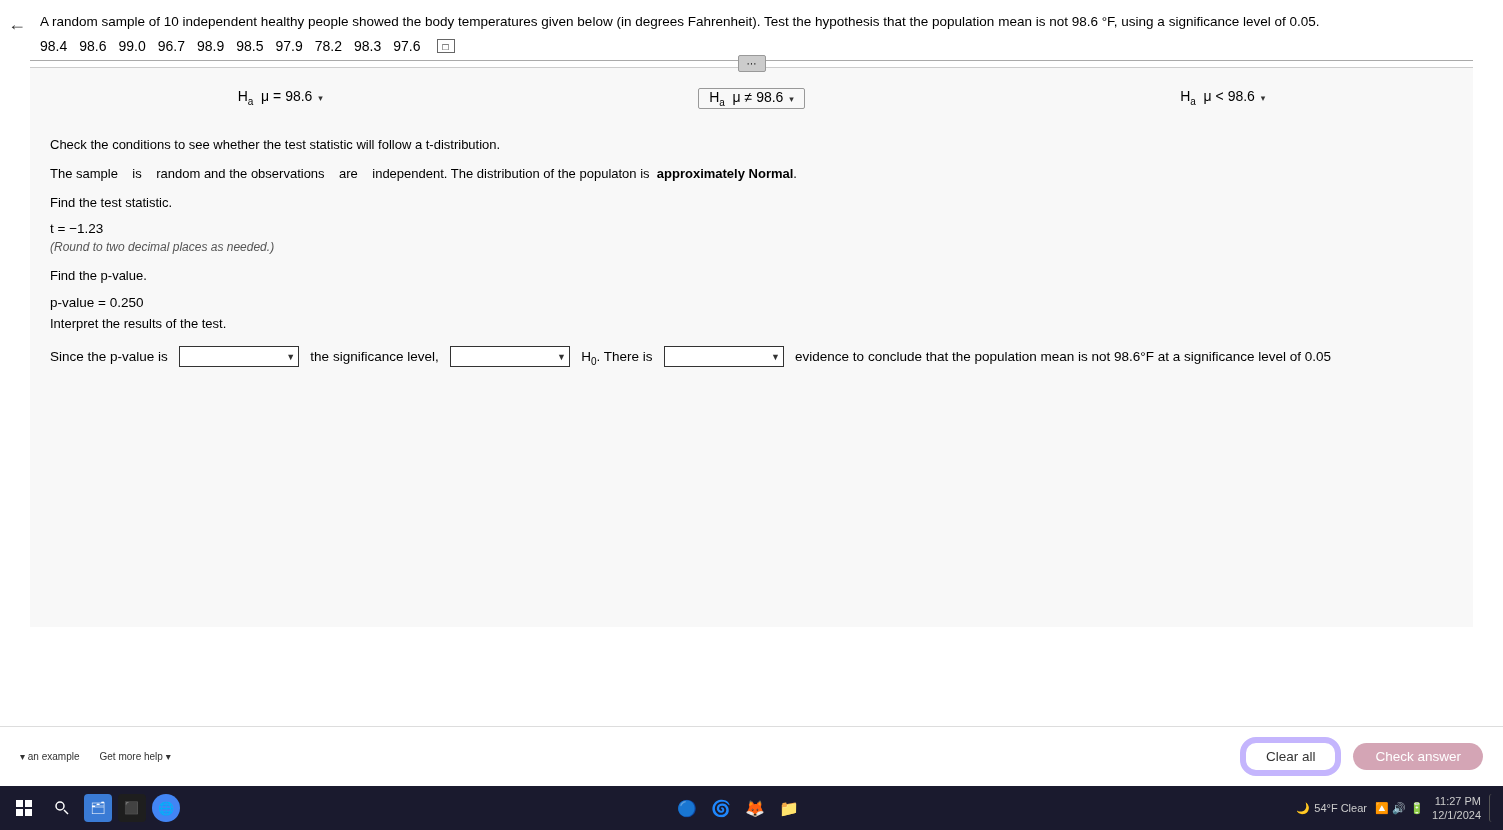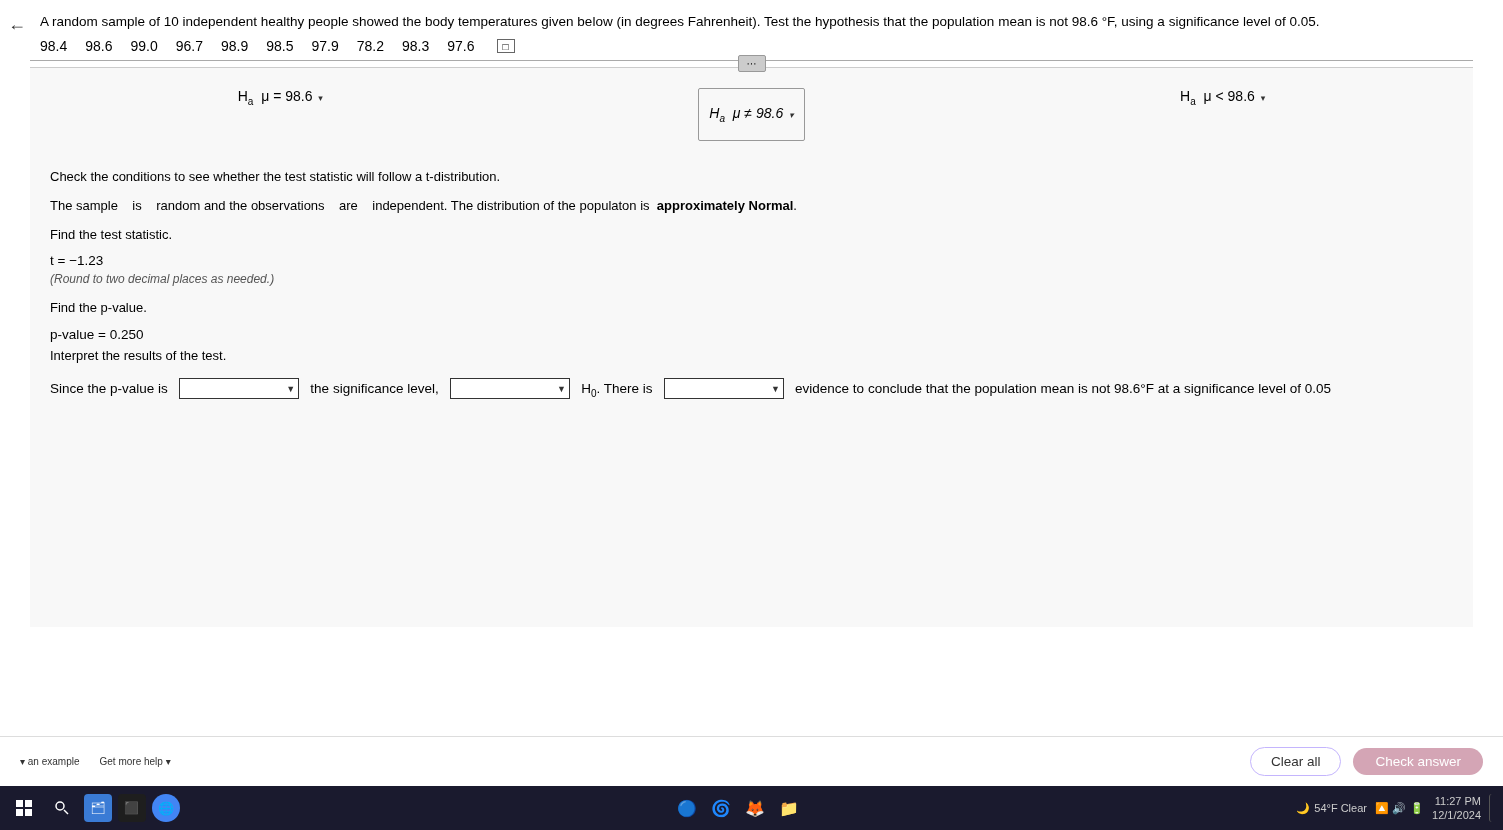--- a/index.html
+++ b/index.html
@@ -35,21 +35,21 @@
     .problem-text {
       font-size: 13.5px;
       line-height: 1.5;
       margin-bottom: 6px;
       padding-left: 10px;
     }
 
     .data-row {
       font-size: 14px;
       display: flex;
-      gap: 18px;
+      gap: 12px;
       padding-left: 10px;
       margin-bottom: 4px;
       align-items: center;
     }
 
     .data-value {
       font-size: 14px;
     }
 
     .copy-icon {
@@ -103,23 +103,22 @@
       font-size: 14px;
       text-align: center;
     }
 
     sub, sup {
       font-size: 10px;
     }
 
     .selected-border {
       border: 1px solid #999;
-      padding: 16px 10px;
+      padding: 0 10px;
       border-radius: 2px;
-      font-style: italic;
     }
 
     
     .section-text {
       font-size: 13px;
       margin-bottom: 8px;
       line-height: 1.6;
     }
 
     .inline-keyword {
@@ -198,21 +197,21 @@
       text-decoration: none;
     }
 
     .bottom-right {
       display: flex;
       gap: 12px;
       align-items: center;
     }
 
     .btn-clear {
-      border: 1px solid #c4b5fd;
+      border: 6px solid #c4b5fd;
       background: #fff;
       border-radius: 16px;
       padding: 6px 20px;
       font-size: 13.5px;
       cursor: pointer;
       color: #333;
     }
 
     .btn-check {
       background: #d4a5b5;

